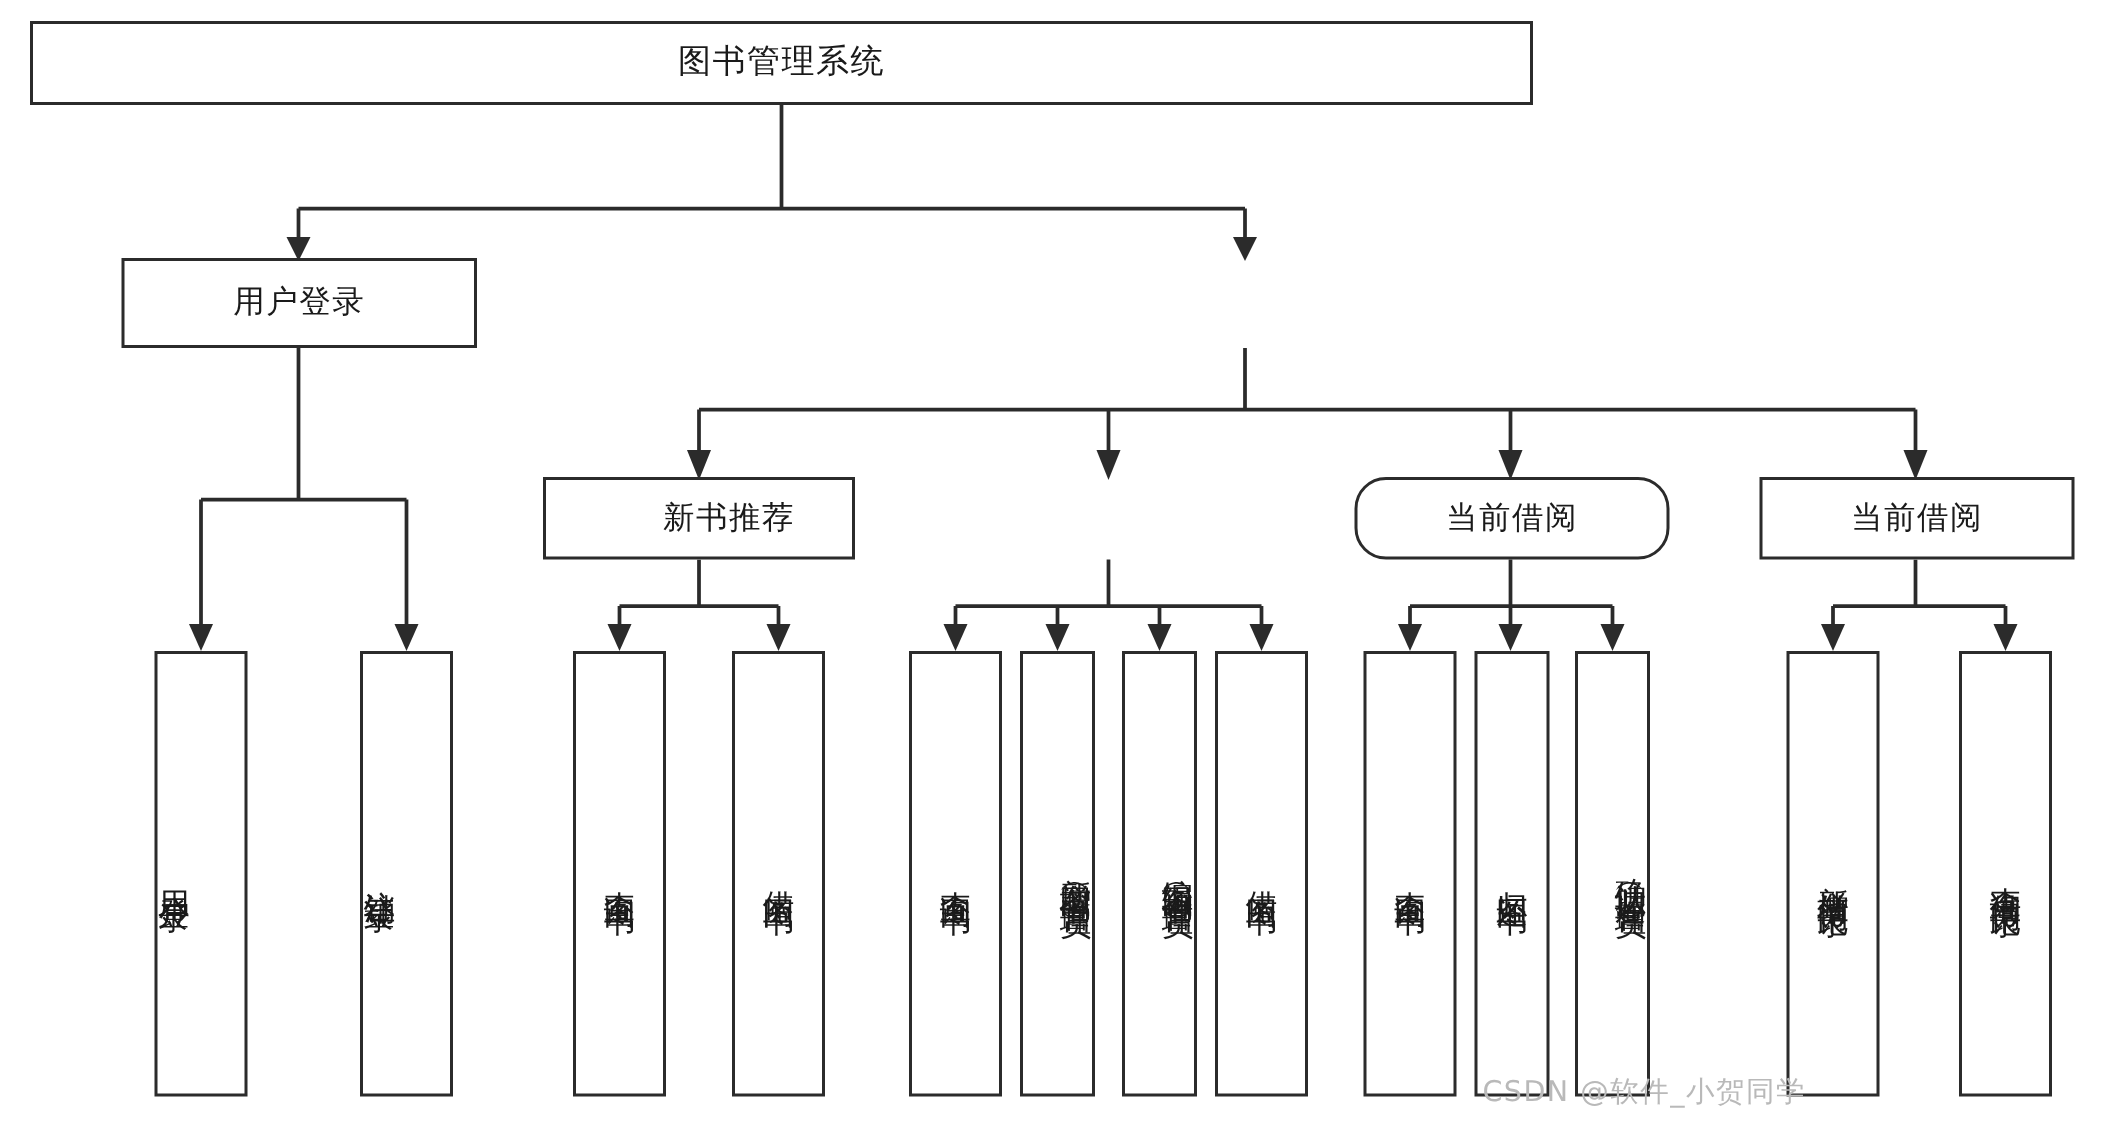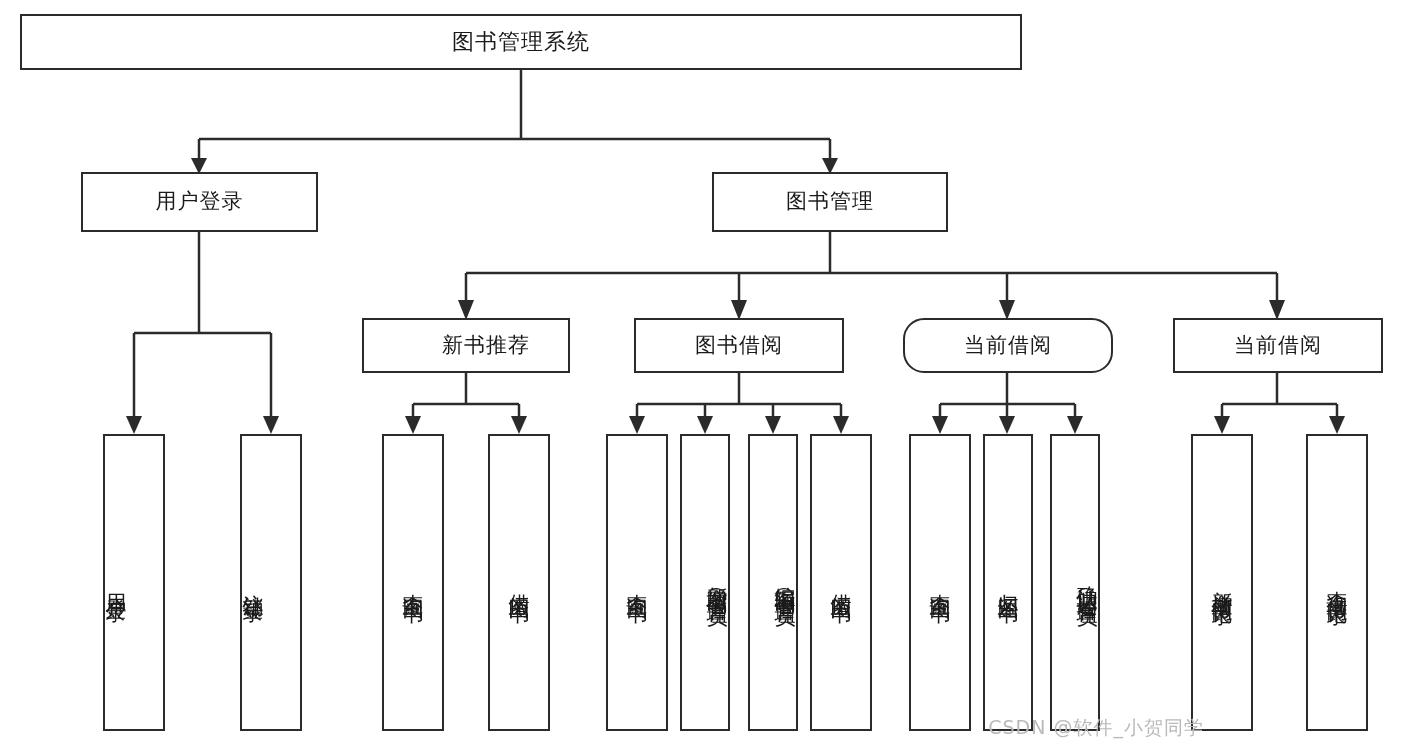--- a/index.html
+++ b/index.html
@@ -134,30 +134,24 @@
     <polygon points="1329,416 1345,416 1337,434"></polygon>
   </svg>
 
   <div class="node h root" style="left:20px;top:14px;width:1002px;height:56px;">
     <span>图书管理系统</span>
   </div>
 
   <div class="node h" style="left:81px;top:172px;width:237px;height:60px;">
     <span>用户登录</span>
   </div>
-  <div class="node h" style="left:712px;top:172px;width:236px;height:60px;">
-    <span>图书管理</span>
-  </div>
 
   <div class="node h" style="left:362px;top:318px;width:208px;height:55px;padding-left:40px;">
     <span>新书推荐</span>
   </div>
-  <div class="node h" style="left:634px;top:318px;width:210px;height:55px;">
-    <span>图书借阅</span>
-  </div>
   <div class="node h" style="left:903px;top:318px;width:210px;height:55px;border-radius:21px;">
     <span>当前借阅</span>
   </div>
   <div class="node h" style="left:1173px;top:318px;width:210px;height:55px;">
     <span>当前借阅</span>
   </div>
 
   <div class="node v bot" style="left:103px;top:434px;width:62px;height:297px;">
     <span class="vtext">用户登录</span>
   </div>

